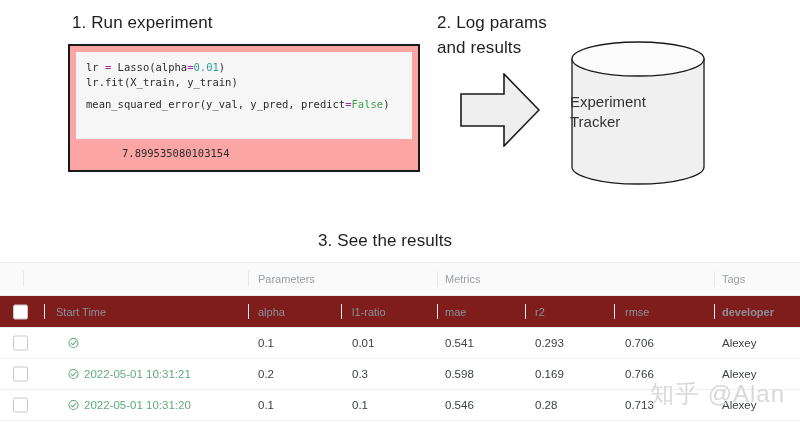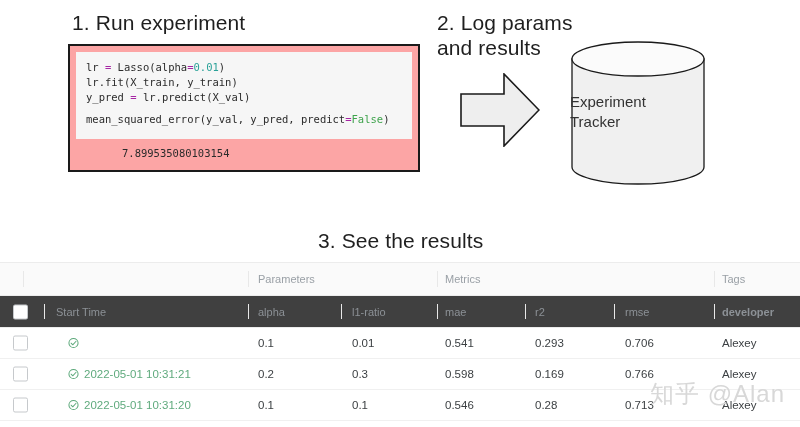--- a/index.html
+++ b/index.html
@@ -12,21 +12,21 @@
     height: 427px;
     position: relative;
     overflow: hidden;
     font-family: "Liberation Sans", sans-serif;
     color: #222;
   }
 
   
   .step-title {
     position: absolute;
-    font-size: 21px;
+    font-size: 17px;
     font-weight: 400;
     color: #1f1f1f;
     line-height: 25px;
     letter-spacing: 0.1px;
     white-space: pre-line;
   }
   #step1-title { left: 72px;  top: 10px; }
   #step2-title { left: 437px; top: 10px; }
   #step3-title { left: 318px; top: 228px; }
 
@@ -118,21 +118,21 @@
     box-sizing: border-box;
   }
   #group-header {
     height: 34px;
     background: #fafafa;
     border-top: 1px solid #ececec;
     border-bottom: 1px solid #ececec;
   }
   #col-header {
     height: 32px;
-    background: #404040;
+    background: #7f1d1d;
     border-bottom: 1px solid #ececec;
   }
   .data-row {
     height: 31px;
     background: #ffffff;
     border-bottom: 1px solid #f0f0f0;
   }
   .cell {
     position: absolute;
     top: 0;
@@ -202,21 +202,20 @@
 </style>
 </head>
 <body>
 
 <div class="step-title" id="step1-title">1. Run experiment</div>
 
 <div id="code-card">
   <div id="code-area">
       <div class="code-line"><span>lr </span><span class="tok-op">=</span><span> Lasso(alpha</span><span class="tok-op">=</span><span class="tok-num">0.01</span><span>)</span></div>
       <div class="code-line"><span>lr.fit(X_train, y_train)</span></div>
-      <div class="code-line"><span>y_pred </span><span class="tok-op">=</span><span> lr.predict(X_val)</span></div>
       <div class="code-line blank"></div>
       <div class="code-line"><span>mean_squared_error(y_val, y_pred, predict</span><span class="tok-op">=</span><span class="tok-bool">False</span><span>)</span></div>
     </div>
   <div id="code-output">7.899535080103154</div>
 </div>
 
 <div class="step-title" id="step2-title">2. Log params
 and results</div>
 
 <svg id="arrow-shape" viewBox="0 0 80 74">

